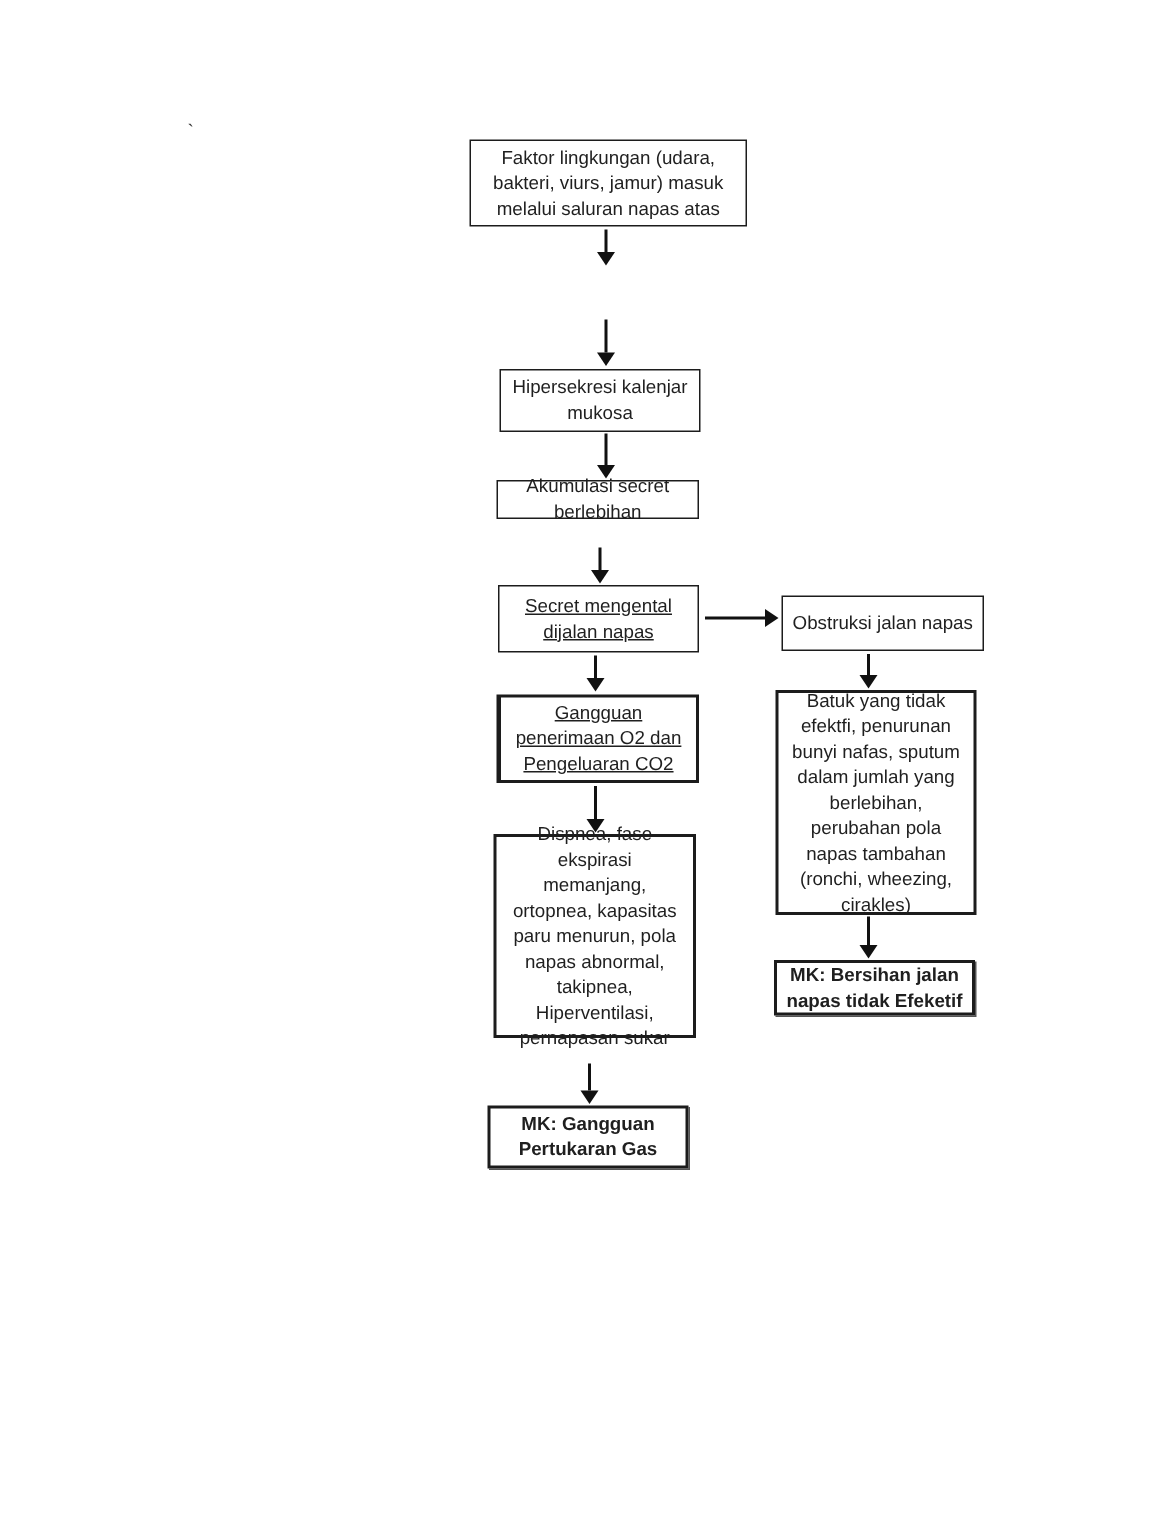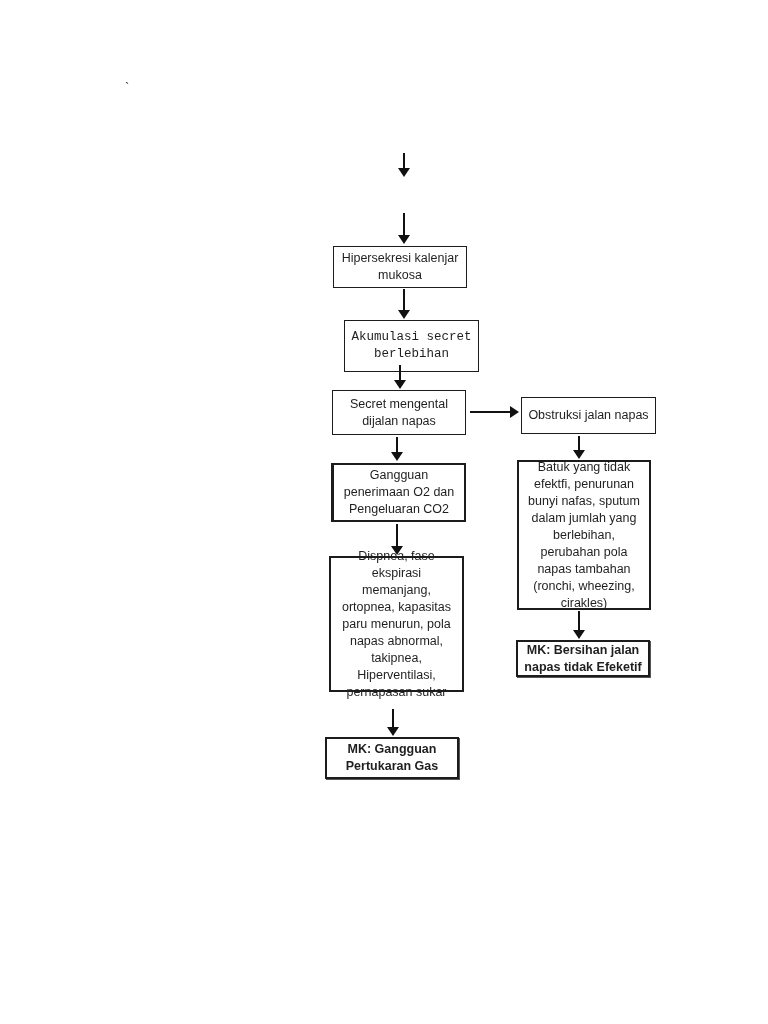--- a/index.html
+++ b/index.html
@@ -33,23 +33,23 @@
     padding: 3px 6px;
     color: #1f1f1f;
   }
   .node.em { border-width: 2.2px; }
   .node.bold { font-weight: bold; border-width: 2.4px; box-shadow: 1px 1px 0 #555; }
 
   
   #n-faktor   { left: 313px; top:  93px; width: 185px; height: 58px; }
   #n-infeksi  { left: 324px; top: 181px; width: 166px; height: 30px; }
   #n-hiper    { left: 333px; top: 246px; width: 134px; height: 42px; }
-  #n-akum     { left: 344px; top: 320px; width: 135px; height: 52px; font-family: Liberation Mono, monospace; }
-  #n-secret   { left: 332px; top: 390px; width: 134px; height: 45px; }
-  #n-o2co2    { left: 331px; top: 463px; width: 135px; height: 59px; border-left-width: 3px; }
+  #n-akum     { left: 331px; top: 320px; width: 135px; height: 26px; }
+  #n-secret   { left: 332px; top: 390px; width: 134px; height: 45px; text-decoration: underline; }
+  #n-o2co2    { left: 331px; top: 463px; width: 135px; height: 59px; border-left-width: 3px; text-decoration: underline; }
   #n-dispnea  { left: 329px; top: 556px; width: 135px; height: 136px; }
   #n-mkgas    { left: 325px; top: 737px; width: 134px; height: 42px; }
 
   
   #n-obstruksi{ left: 521px; top: 397px; width: 135px; height: 37px; }
   #n-batuk    { left: 517px; top: 460px; width: 134px; height: 150px; }
   #n-mkbersih { left: 516px; top: 640px; width: 134px; height: 37px; }
 
   
   .varrow {
@@ -93,20 +93,23 @@
   #aR2{ left: 577.5px; top: 611px; height: 19px; }
   #aH { left: 470px;   top: 411px; width: 40px; }
 </style>
 </head>
 <body>
 
 <div class="page">
 
   <span class="stray-mark">`</span>
 
+  <div class="node" id="n-faktor">
+    <span>Faktor lingkungan (udara, bakteri, viurs, jamur) masuk melalui saluran napas atas</span>
+  </div>
   <div class="node" id="n-hiper">
     <span>Hipersekresi kalenjar mukosa</span>
   </div>
   <div class="node" id="n-akum">
     <span>Akumulasi secret berlebihan</span>
   </div>
   <div class="node" id="n-secret">
     <span>Secret mengental dijalan napas</span>
   </div>
   <div class="node em" id="n-o2co2">

